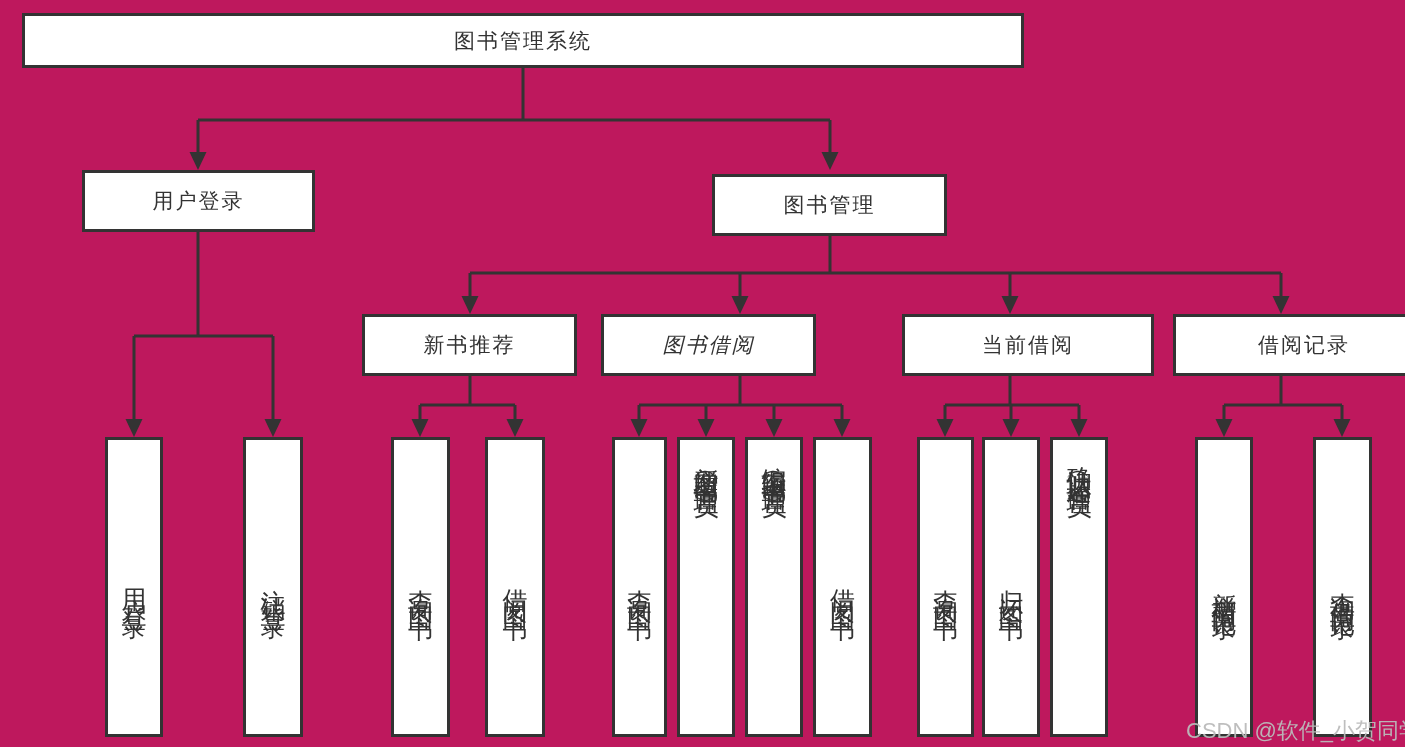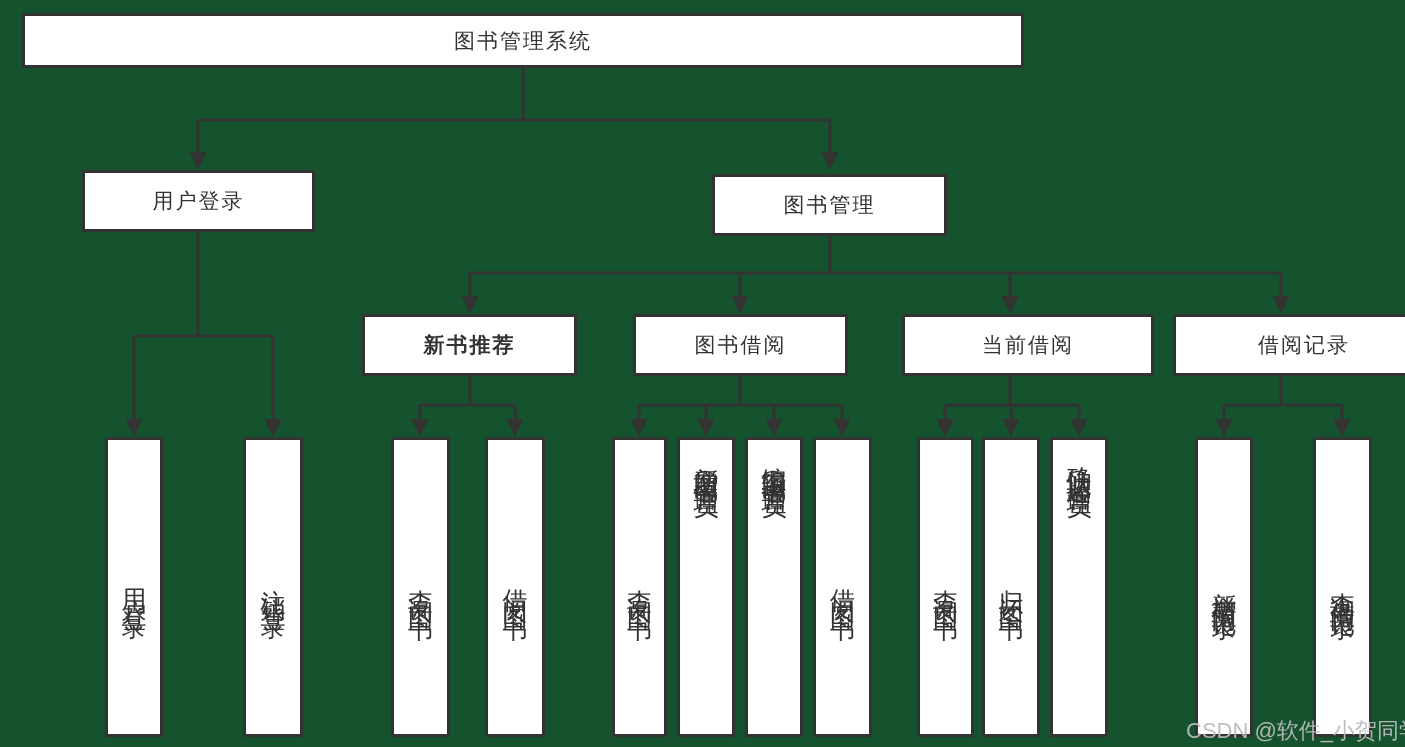--- a/index.html
+++ b/index.html
@@ -1,20 +1,20 @@
 <!DOCTYPE html>
 <html><head>
 <meta charset="utf-8">
 <style>
   html, body { margin: 0; padding: 0; background: #ffffff; }
   .canvas {
     position: relative;
     width: 1405px;
     height: 747px;
-    background: #14532d;
+    background: #be185d;
     font-family: "Liberation Sans", "DejaVu Sans", sans-serif;
     color: #333333;
     overflow: hidden;
   }
   .connectors {
     position: absolute;
     left: 0; top: 0;
     width: 1405px; height: 747px;
     pointer-events: none;
   }
@@ -120,24 +120,24 @@
     <span class="hlabel">图书管理系统</span>
   </div>
 
   <div class="box hbox" style="left:82px; top:170px; width:233px;">
     <span class="hlabel">用户登录</span>
   </div>
   <div class="box hbox" style="left:712px; top:174px; width:235px;">
     <span class="hlabel">图书管理</span>
   </div>
 
-  <div class="box hbox" style="left:362px; top:314px; width:215px;font-weight:bold;">
+  <div class="box hbox" style="left:362px; top:314px; width:215px;">
     <span class="hlabel">新书推荐</span>
   </div>
-  <div class="box hbox" style="left:633px; top:314px; width:215px;">
+  <div class="box hbox" style="left:601px; top:314px; width:215px;font-style:italic;">
     <span class="hlabel">图书借阅</span>
   </div>
   <div class="box hbox" style="left:902px; top:314px; width:252px;">
     <span class="hlabel">当前借阅</span>
   </div>
   <div class="box hbox" style="left:1173px; top:314px; width:262px;">
     <span class="hlabel">借阅记录</span>
   </div>
 
   <div class="box leaf" style="left:105px; width:58px;">

